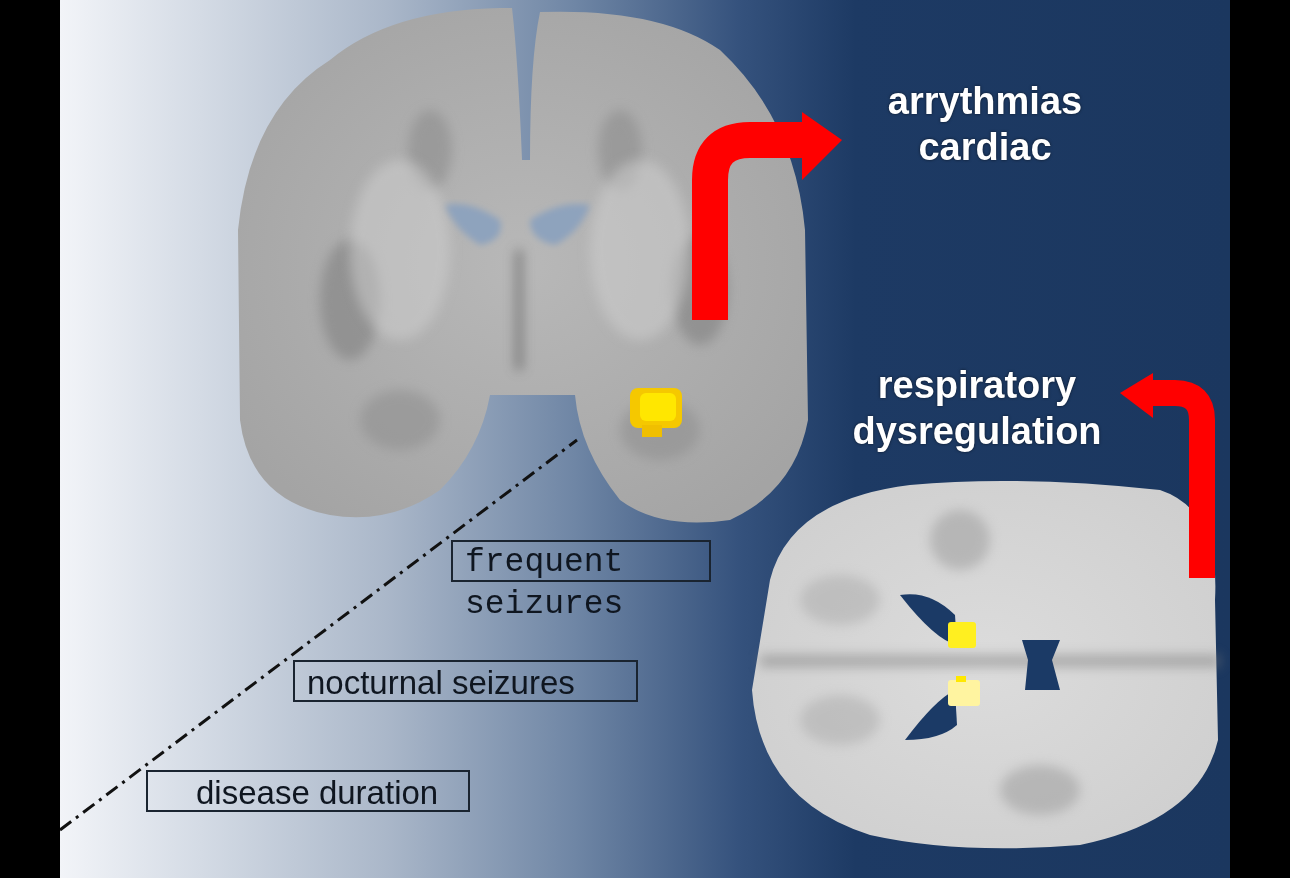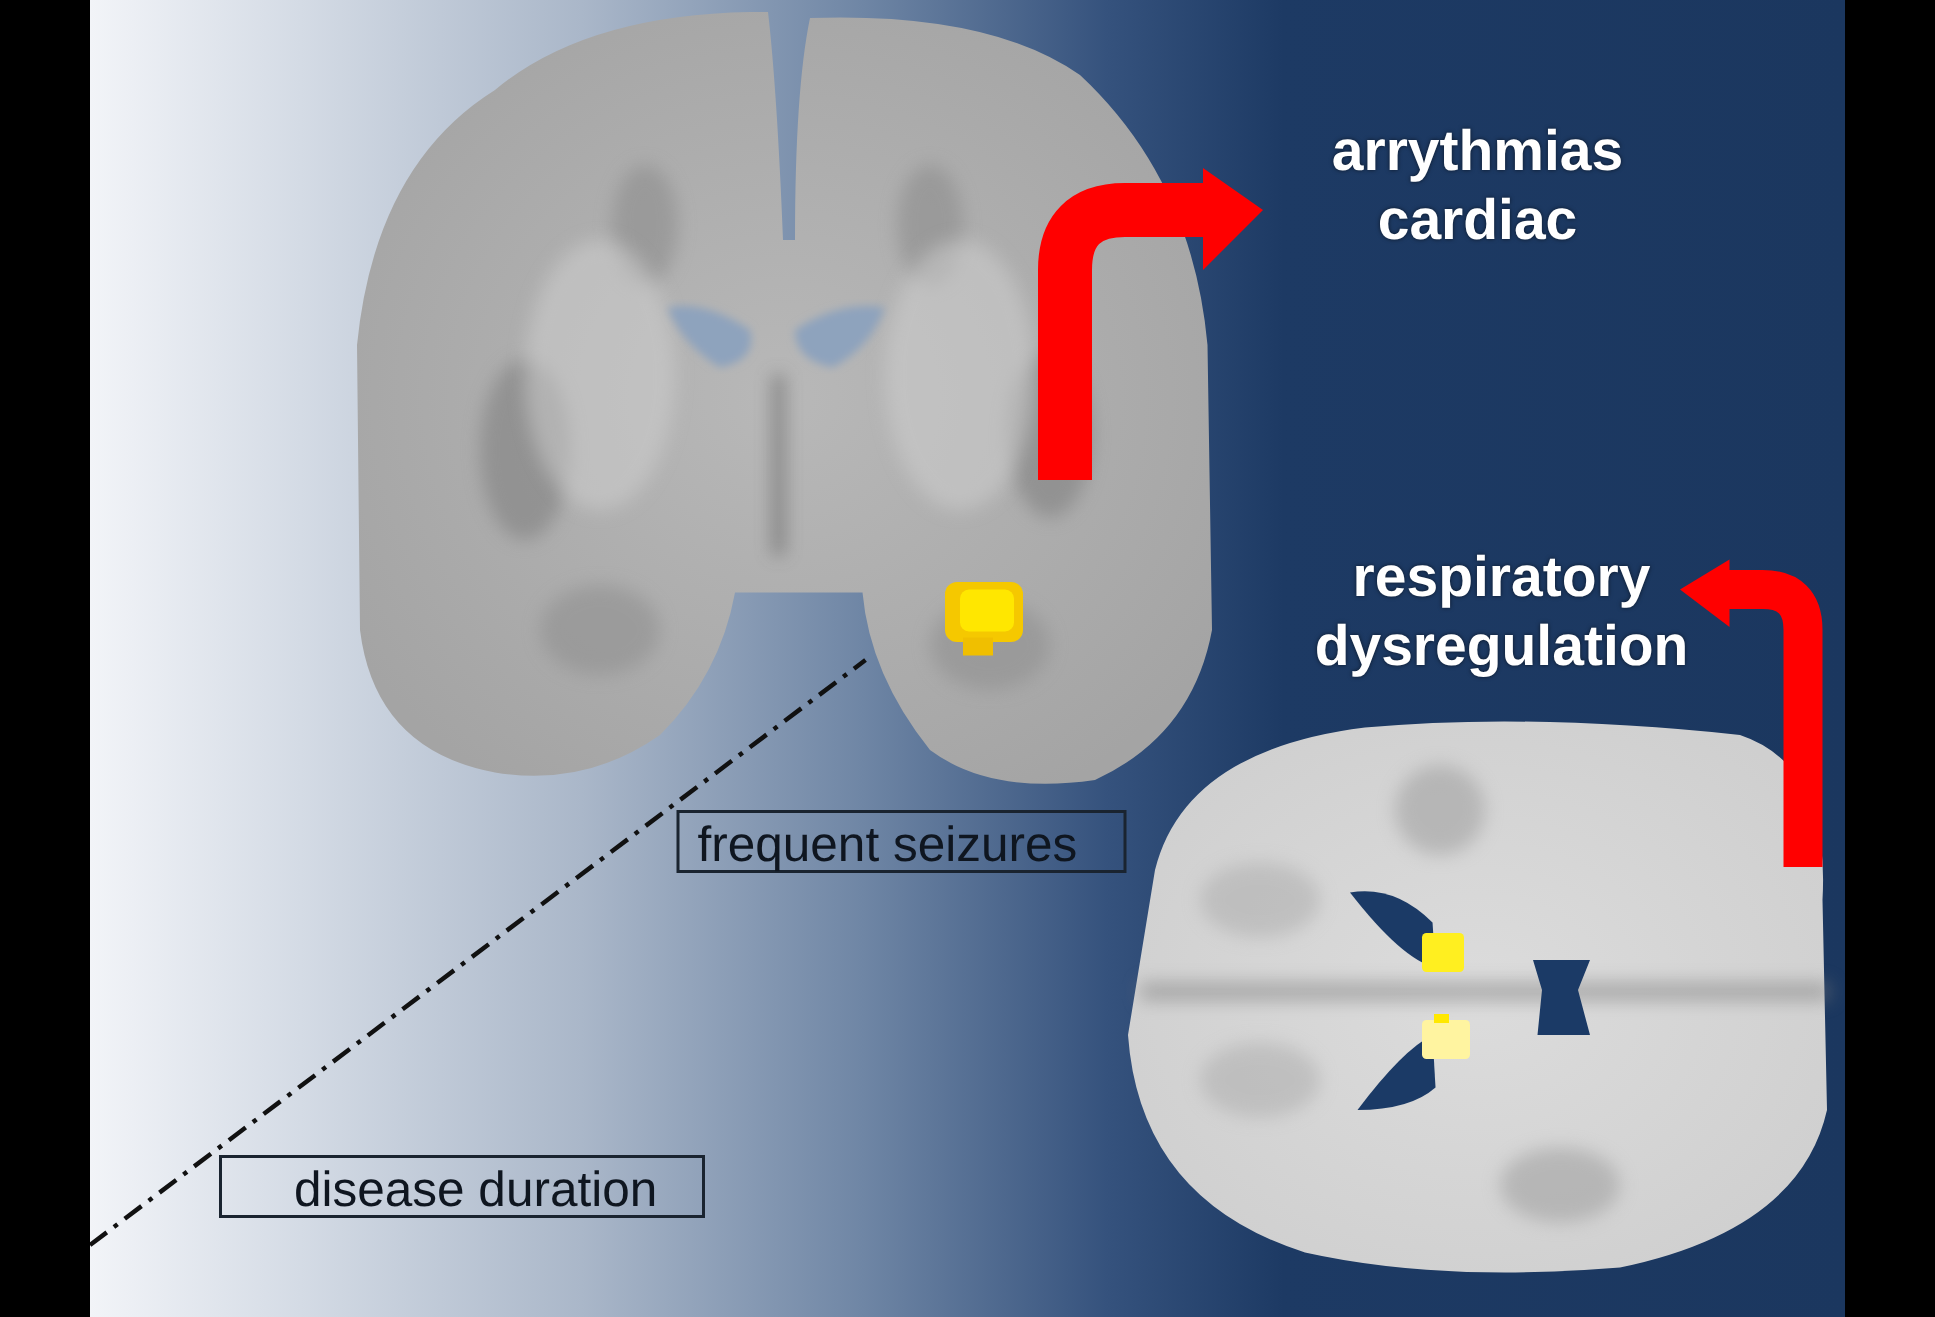--- a/index.html
+++ b/index.html
@@ -98,20 +98,21 @@
       <polygon points="1093,373 1060,393 1093,418" fill="#ff0000"></polygon>
     </g>
 
     <line x1="0" y1="830" x2="517" y2="440" stroke="#111" stroke-width="3" stroke-dasharray="14,6,3,6"></line>
   </svg>
 
   <div class="label-white" style="left:800px; top:78px; width:250px;">
     <div>arrythmias</div>
     <div>cardiac</div>
   </div>
-  <div class="label-white" style="left:786px; top:362px; width:310px;">
+  <div class="label-white" style="left:762px; top:362px; width:310px;">
     <div>respiratory</div>
     <div>dysregulation</div>
   </div>
 
-  <div class="box-label" style="left:391px; top:540px; width:300px;">frequent seizures</div>
+  <div class="box-label" style="left:391px; top:540px; width:260px;font-family:Liberation Mono, monospace;">frequent seizures</div>
+  <div class="box-label" style="left:233px; top:660px; width:345px;">nocturnal seizures</div>
   <div class="box-label" style="left:86px; top:770px; width:324px;padding-left:48px;">disease duration</div>
 </div>
 
 </body></html>

